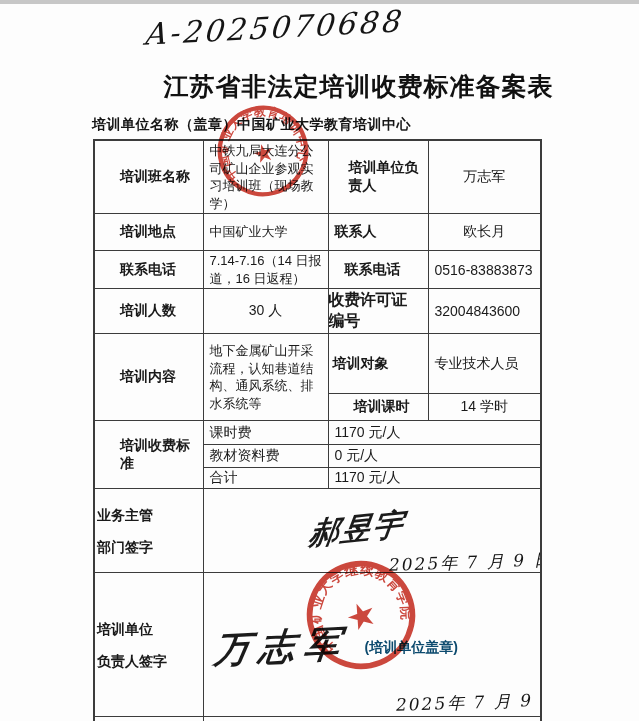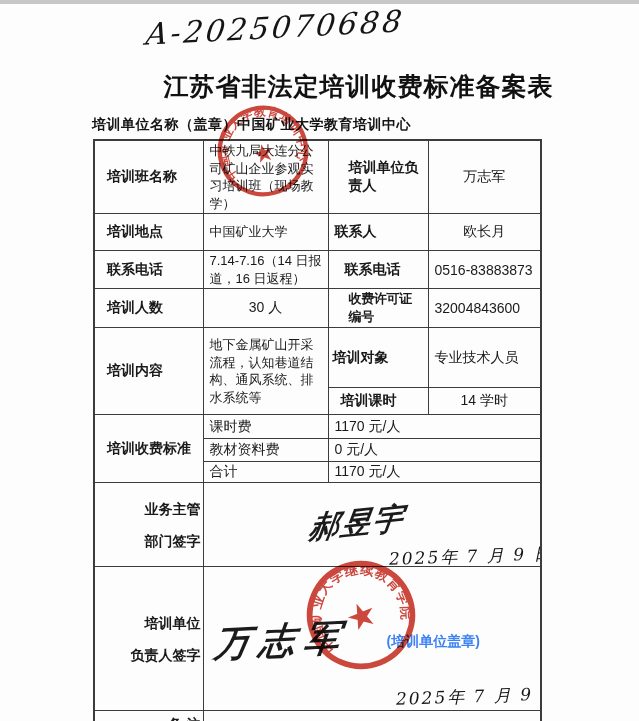--- a/index.html
+++ b/index.html
@@ -26,45 +26,45 @@
   table.form{
     position:absolute;left:93px;top:139px;
     border-collapse:collapse;table-layout:fixed;
     border:2px solid #3c3c3c;
   }
   td{
     border:1px solid #3c3c3c;
     font-size:14px;font-weight:500;vertical-align:middle;
     padding:1px 6px;overflow:hidden;color:#1a1a1a;
   }
-  td.lbl{font-weight:600;padding-left:12px;}
-  td.lbl-ctr{font-weight:600;text-align:right;padding-left:2px;padding-right:2px;}
+  td.lbl{font-weight:600;padding-left:25px;}
+  td.lbl-ctr{font-weight:600;text-align:left;padding-left:2px;padding-right:2px;}
   td.val{font-size:13px;line-height:1.35;margin-top:36px;}
   td.ctr{text-align:center;}
-  td.tight{font-size:13px;letter-spacing:-0.3px;padding-left:20px;}
+  td.tight{font-size:16px;letter-spacing:-0.3px;padding-left:0;}
   td.sig-cell{position:relative;padding:0;}
   .two-line span{display:block;line-height:2.3;}
   .sig{
     position:absolute;
     font-family:"DejaVu Serif",serif;font-style:italic;font-weight:bold;
     color:#1b1b1b;white-space:nowrap;
   }
   .sig-dept{left:105px;top:20px;font-size:30px;letter-spacing:2px;transform:rotate(-6deg) skewX(-14deg);}
   .sig-unit{left:10px;top:50px;font-size:36px;letter-spacing:9px;transform:rotate(-3deg) skewX(-10deg);}
   .hw-date{
     position:absolute;
     font-family:"DejaVu Serif",serif;font-style:italic;
     font-size:17px;letter-spacing:2px;color:#161616;white-space:nowrap;
     transform:rotate(-2deg);
   }
   .date-dept{left:185px;top:62px;}
   .date-unit{left:192px;top:118px;}
   .stamp-note{
-    position:absolute;left:183px;top:66px;
-    font-size:14px;font-weight:600;color:#3b82f6;white-space:nowrap;
+    position:absolute;left:161px;top:66px;
+    font-size:14px;font-weight:600;color:#0c4a6e;white-space:nowrap;
   }
   .stamp{position:absolute;mix-blend-mode:multiply;opacity:0.85;}
   .stamp-top{left:215px;top:103px;transform:rotate(-15deg);}
   .stamp-bottom{left:304px;top:558px;transform:rotate(-22deg);}
   .stamp text{font-weight:bold;}
 </style>
 </head>
 <body>
 
 <div class="page">

